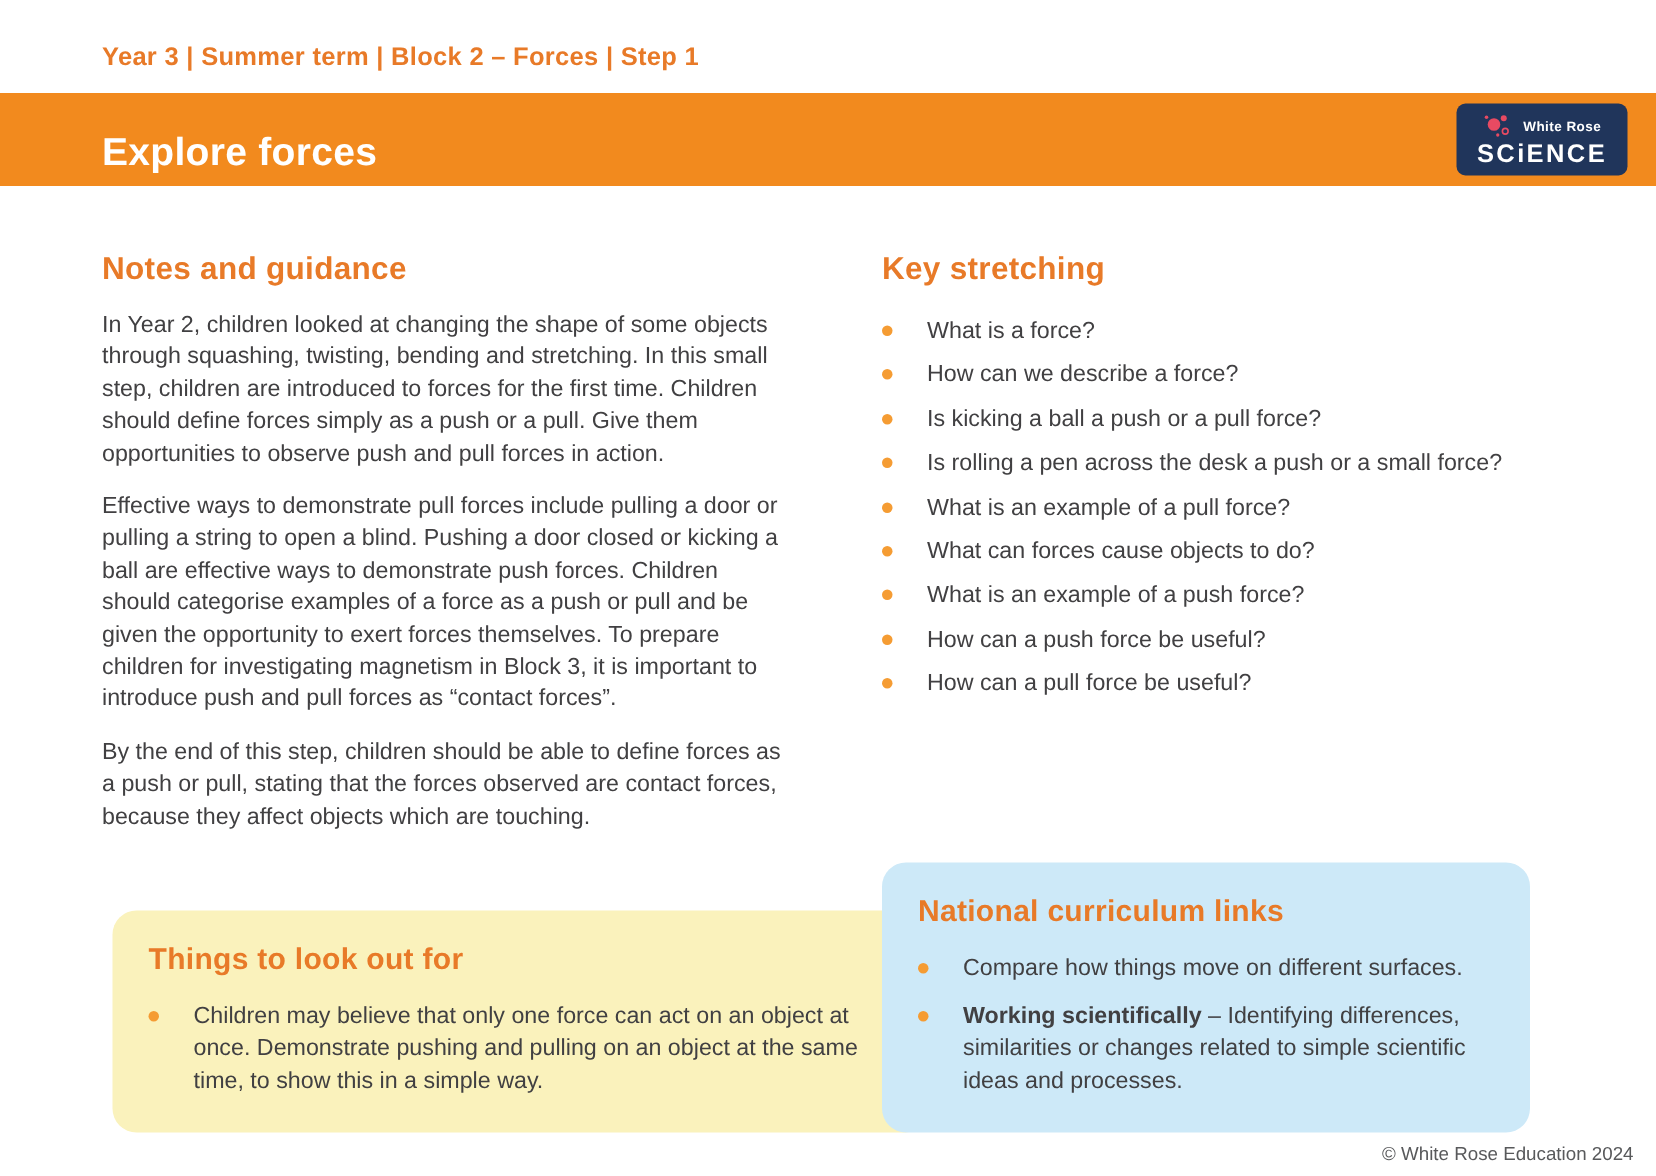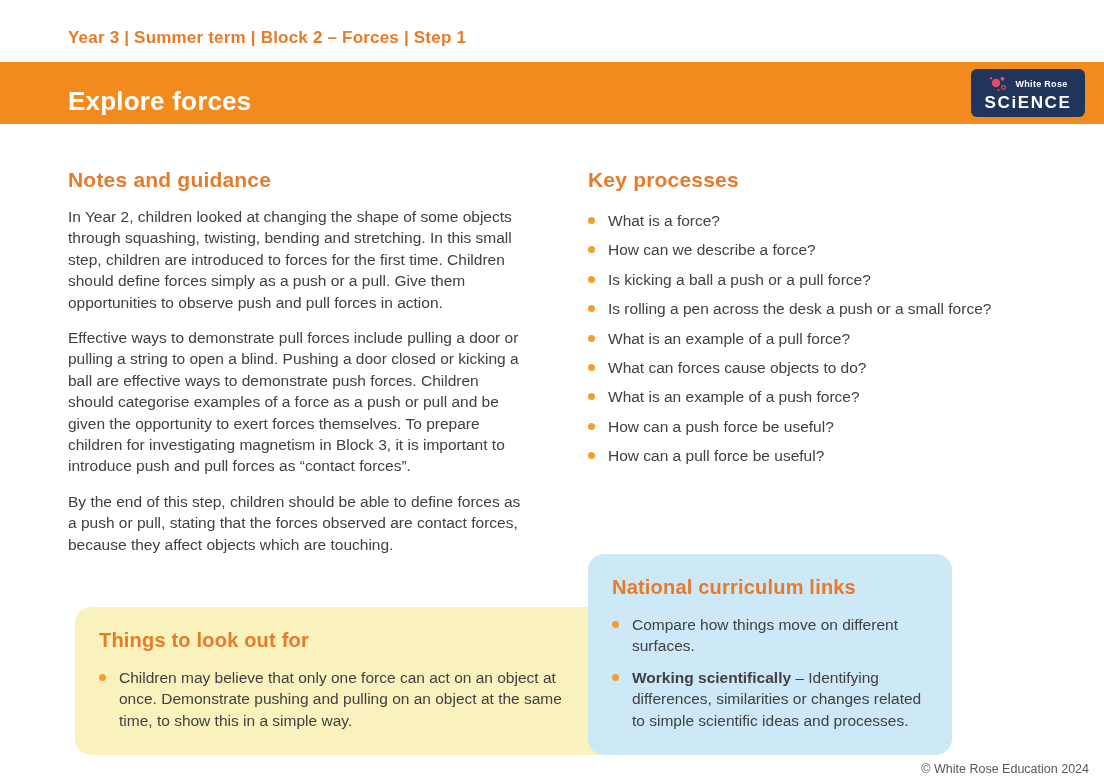--- a/index.html
+++ b/index.html
@@ -68,42 +68,42 @@
   .para {
     margin: 14px 0 0 0;
     font-size: 15.5px;
     line-height: 21.4px;
     color: var(--body-text, #414042);
   }
   .bullet-list { list-style: none; margin: 18px 0 0 0; padding: 0; }
   .bullet-list li {
     display: flex;
     align-items: flex-start;
-    gap: 13px;
+    gap: 23px;
     margin: 0 0 8px 0;
     font-size: 15.5px;
     line-height: 21.4px;
     color: var(--body-text, #414042);
   }
   .dot {
     flex: 0 0 auto;
     width: 7px;
     height: 7px;
     margin-top: 7px;
     border-radius: 50%;
     background: var(--bullet-orange, #F59C33);
   }
   .box {
     position: absolute;
     bottom: 29px;
     border-radius: 16px;
     padding: 22px 26px 24px 24px;
   }
   .box-yellow { left: 75px;  width: 544px; background: var(--yellow-box, #FAF2BC); }
-  .box-blue   { left: 588px; width: 364px; background: var(--blue-box, #CDE9F8); }
+  .box-blue   { left: 588px; width: 432px; background: var(--blue-box, #CDE9F8); }
   .box .section-heading { font-size: 20px; }
   .box .bullet-list { margin-top: 15px; }
   .box .bullet-list li { margin-bottom: 10px; }
   .box .bullet-list li:last-child { margin-bottom: 0; }
   .li-text strong { font-weight: 700; color: var(--body-text, #414042); }
   .copyright {
     position: absolute;
     right: 15px;
     bottom: 8px;
     font-size: 12.5px;
@@ -137,21 +137,21 @@
   <section class="col-left">
     <h2 class="section-heading">Notes and guidance</h2>
     <div id="notes-paragraphs">
         <p class="para">In Year 2, children looked at changing the shape of some objects through squashing, twisting, bending and stretching. In this small step, children are introduced to forces for the first time. Children should define forces simply as a push or a pull. Give them opportunities to observe push and pull forces in action.</p>
         <p class="para">Effective ways to demonstrate pull forces include pulling a door or pulling a string to open a blind. Pushing a door closed or kicking a ball are effective ways to demonstrate push forces. Children should categorise examples of a force as a push or pull and be given the opportunity to exert forces themselves. To prepare children for investigating magnetism in Block 3, it is important to introduce push and pull forces as “contact forces”.</p>
         <p class="para">By the end of this step, children should be able to define forces as a push or pull, stating that the forces observed are contact forces, because they affect objects which are touching.</p>
       </div>
   </section>
 
   <section class="col-right">
-    <h2 class="section-heading">Key processes</h2>
+    <h2 class="section-heading">Key stretching</h2>
     <ul class="bullet-list" id="kq-list">
         <li>
           <span class="dot"></span>
           <span class="li-text">What is a force?</span>
         </li>
         <li>
           <span class="dot"></span>
           <span class="li-text">How can we describe a force?</span>
         </li>
         <li>

